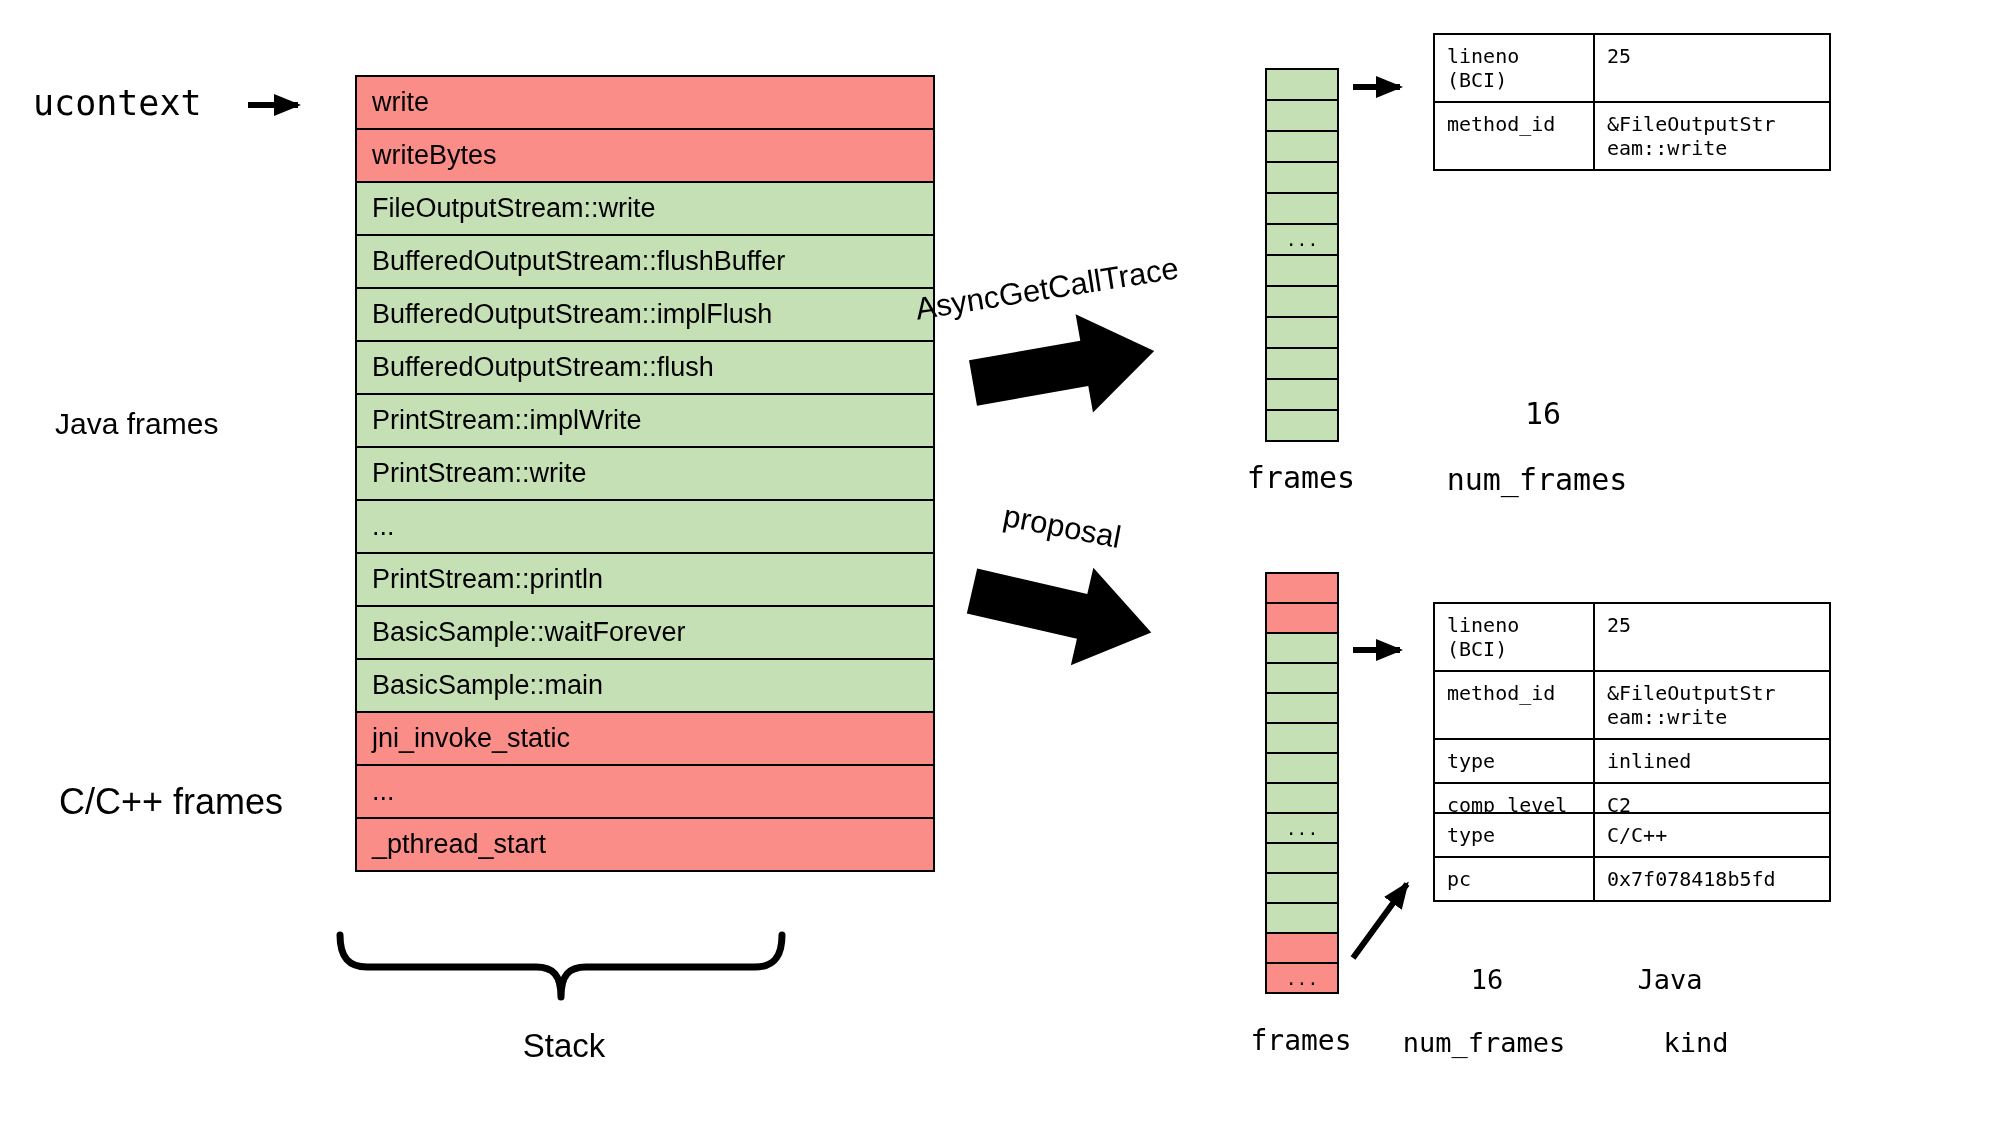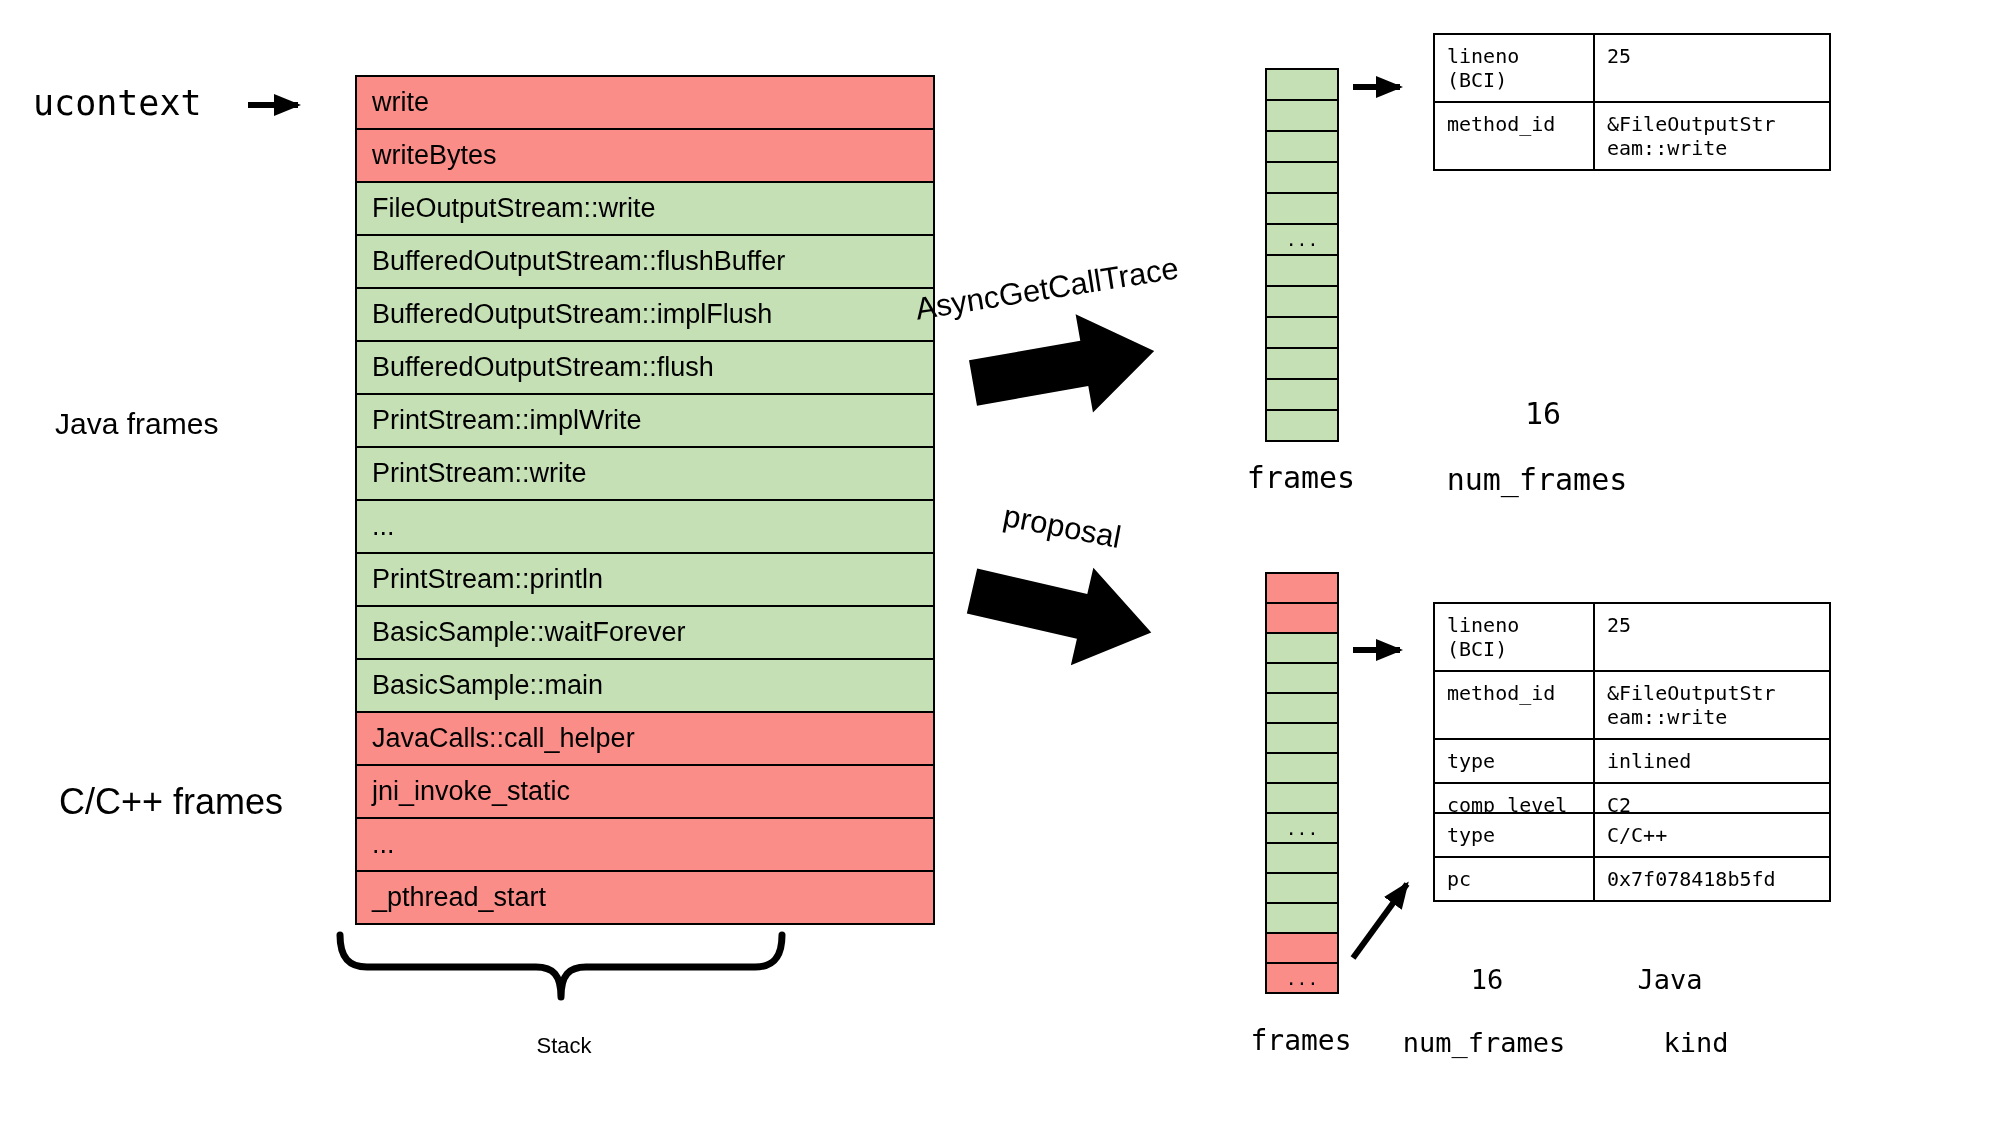--- a/index.html
+++ b/index.html
@@ -116,27 +116,26 @@
       <div class="s-row k-green">FileOutputStream::write</div>
       <div class="s-row k-green">BufferedOutputStream::flushBuffer</div>
       <div class="s-row k-green">BufferedOutputStream::implFlush</div>
       <div class="s-row k-green">BufferedOutputStream::flush</div>
       <div class="s-row k-green">PrintStream::implWrite</div>
       <div class="s-row k-green">PrintStream::write</div>
       <div class="s-row k-green">...</div>
       <div class="s-row k-green">PrintStream::println</div>
       <div class="s-row k-green">BasicSample::waitForever</div>
       <div class="s-row k-green">BasicSample::main</div>
-      <div class="s-row k-red">JavaCalls::call_helper</div>
       <div class="s-row k-red">jni_invoke_static</div>
       <div class="s-row k-red">...</div>
       <div class="s-row k-red">_pthread_start</div>
     </div>
 
-  <div class="abs lbl center-xy" style="left:564px;top:1046px;font-size:22px;">Stack</div>
+  <div class="abs lbl center-xy" style="left:564px;top:1046px;font-size:33px;">Stack</div>
 
   <div class="abs lbl rot-agct" style="left:1047px;top:289px;font-size:31px;">AsyncGetCallTrace</div>
 
   <div class="abs lbl rot-prop" style="left:1062px;top:527px;font-size:31px;">proposal</div>
 
   <div class="fcol col-top abs" style="left:1265px;top:68px;">
       <div class="cell k-green"></div>
       <div class="cell k-green"></div>
       <div class="cell k-green"></div>
       <div class="cell k-green"></div>

